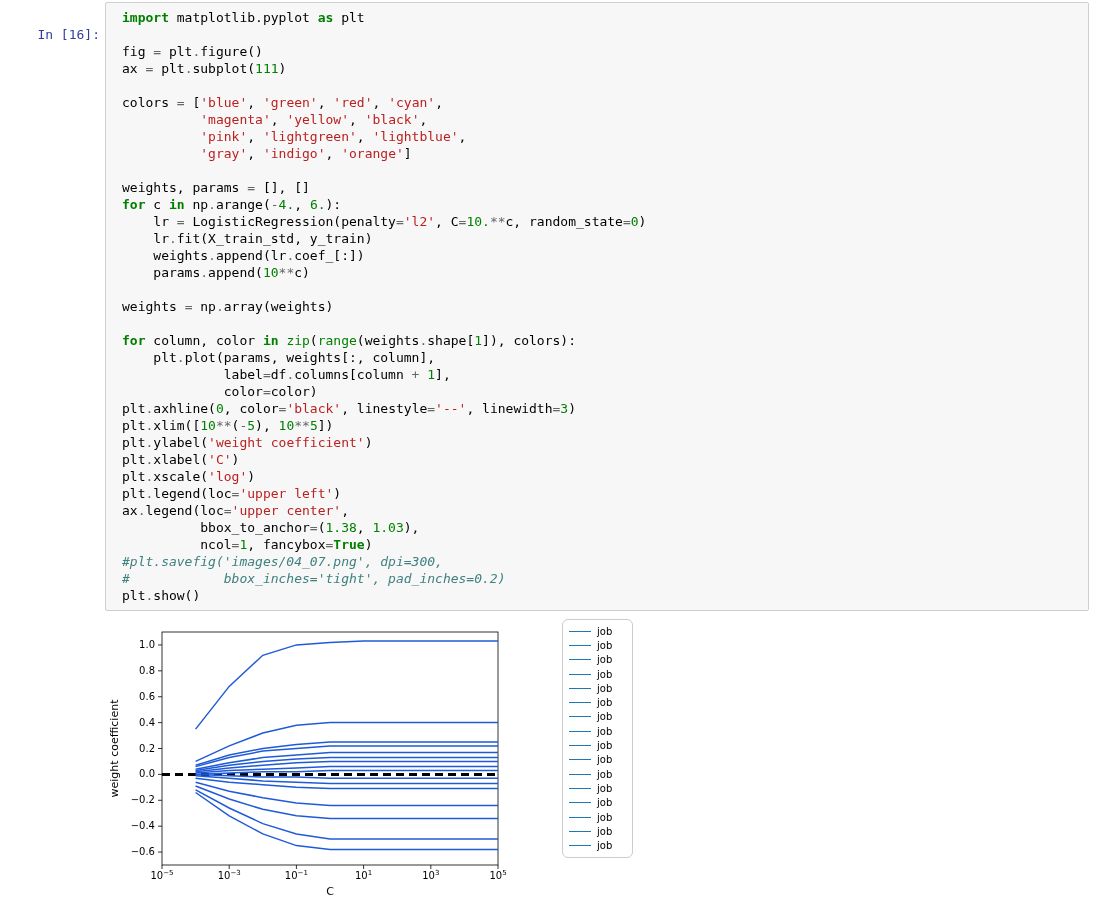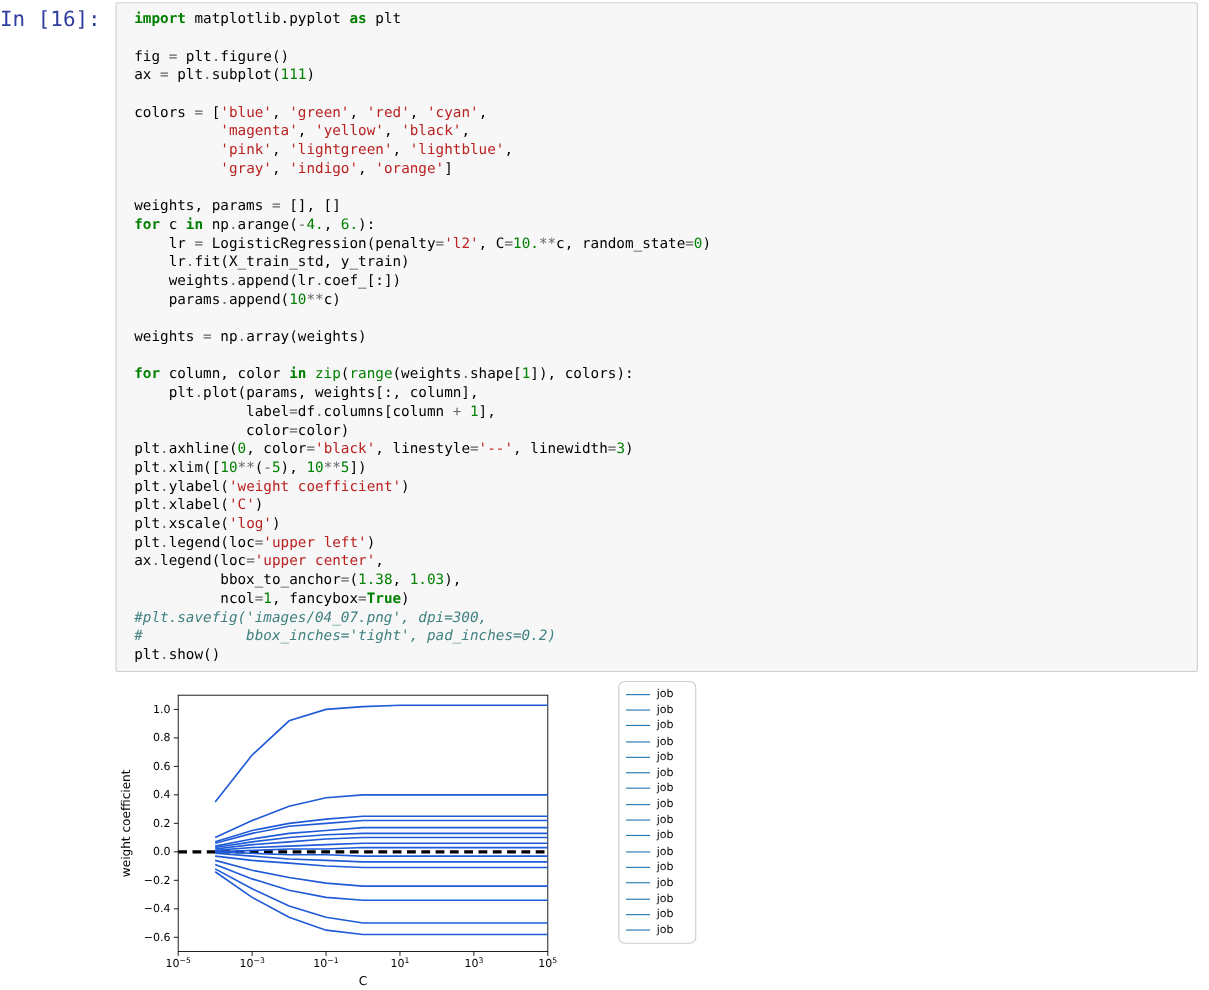--- a/index.html
+++ b/index.html
@@ -11,25 +11,27 @@
     color: #000;
   }
   .cell {
     display: flex;
     margin: 2px 0;
     padding: 0;
   }
   .prompt {
     width: 100px;
     min-width: 100px;
+    text-align: right;
     padding: 5px 5px 5px 0;
     font-family: monospace;
-    font-size: 19px;
+    font-size: 13px;
     color: #303F9F;
     white-space: nowrap;
+    margin-top: 20px;
   }
   .input-area {
     flex: 1;
     border: 1px solid #cfcfcf;
     border-radius: 2px;
     background: #f7f7f7;
     padding: 6px 16px;
     margin-right: 10px;
   }
   .code {

